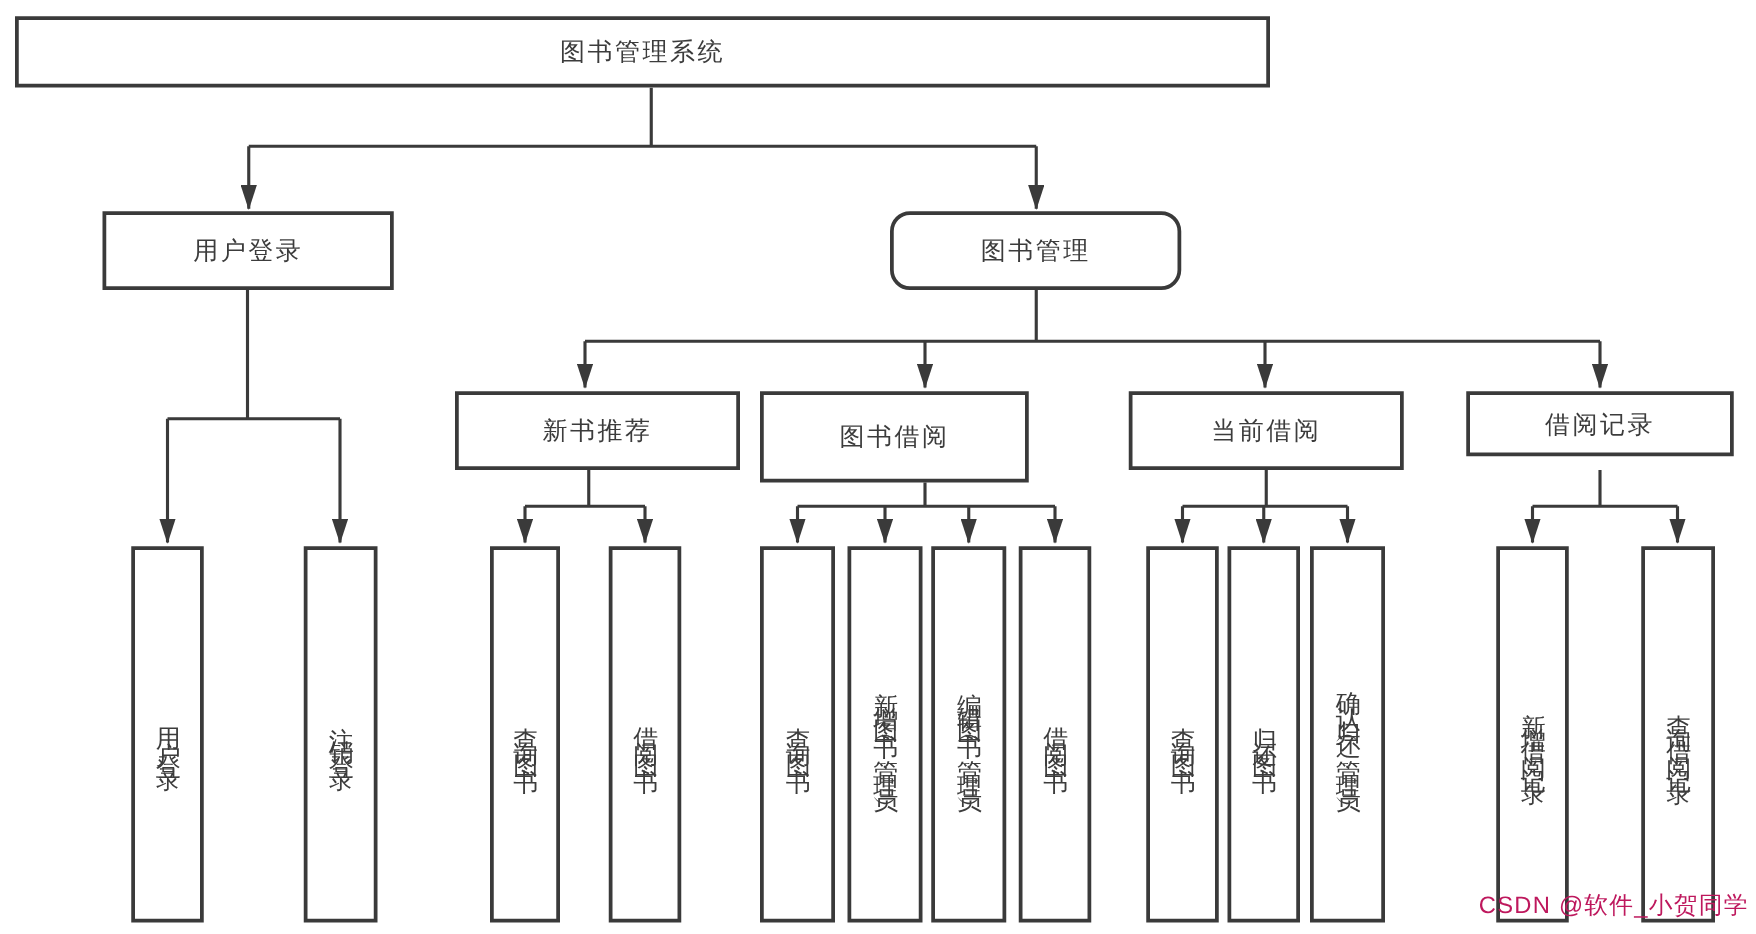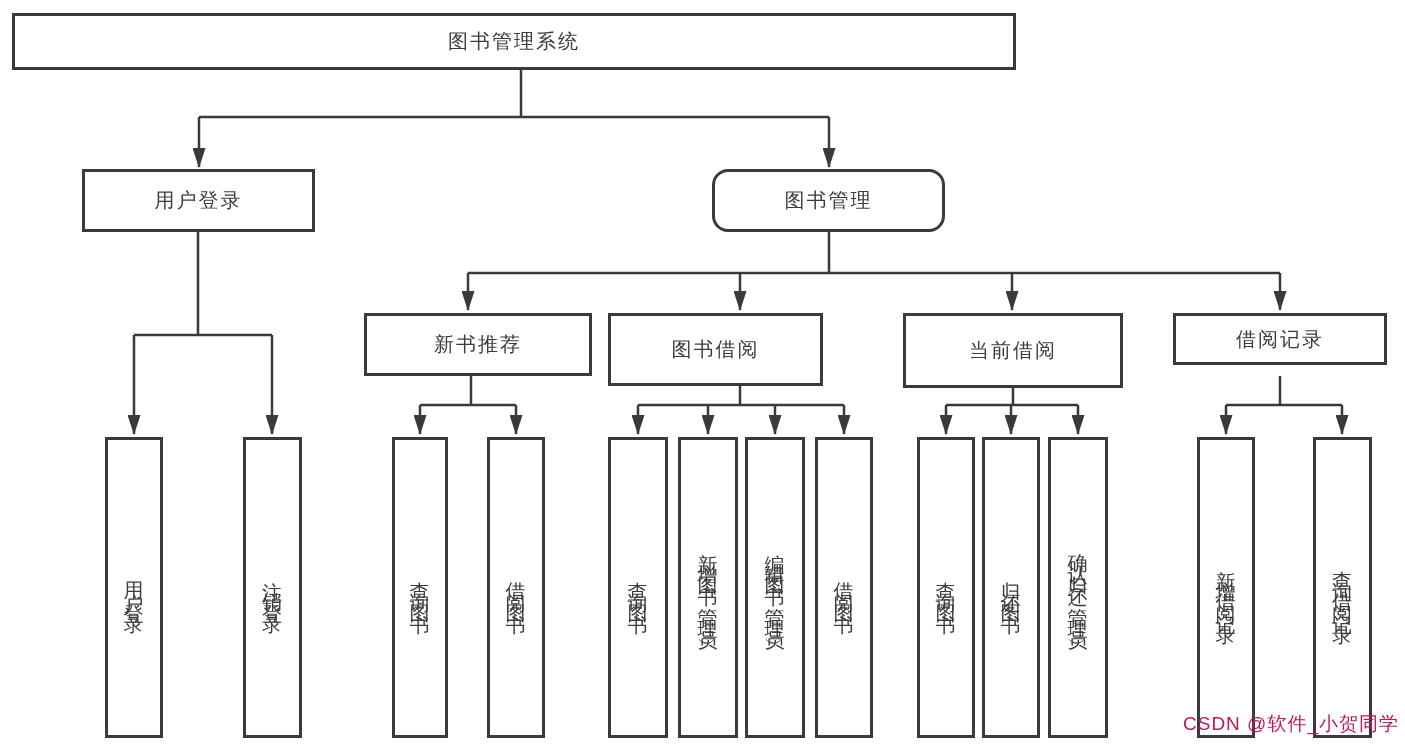--- a/index.html
+++ b/index.html
@@ -109,21 +109,21 @@
   <div class="node h" style="left:712px; top:169px; width:233px; height:63px;border-radius:16px;">
     <span>图书管理</span>
   </div>
 
   <div class="node h" style="left:364px; top:313px; width:228px; height:63px;">
     <span>新书推荐</span>
   </div>
   <div class="node h" style="left:608px; top:313px; width:215px; height:73px;">
     <span>图书借阅</span>
   </div>
-  <div class="node h" style="left:903px; top:313px; width:220px; height:75px;text-align:center;">
+  <div class="node h" style="left:903px; top:313px; width:220px; height:63px;text-align:center;">
     <span>当前借阅</span>
   </div>
   <div class="node h" style="left:1173px; top:313px; width:214px; height:52px;">
     <span>借阅记录</span>
   </div>
 
   <div class="node v" style="left:105px; top:437px; width:58px; height:301px;">
     <span>用户登录</span>
   </div>
   <div class="node v" style="left:243px; top:437px; width:59px; height:301px;">

